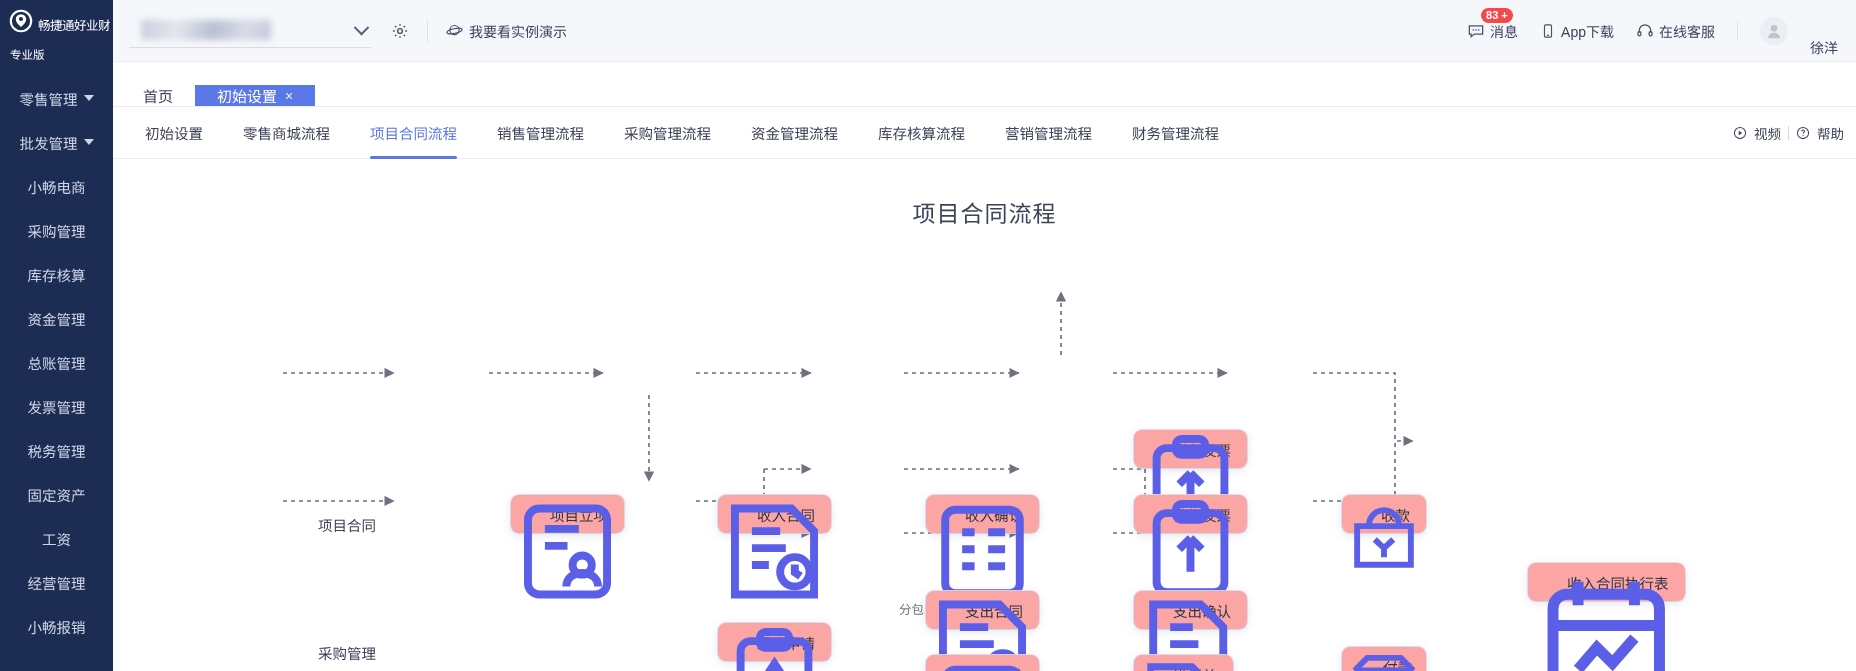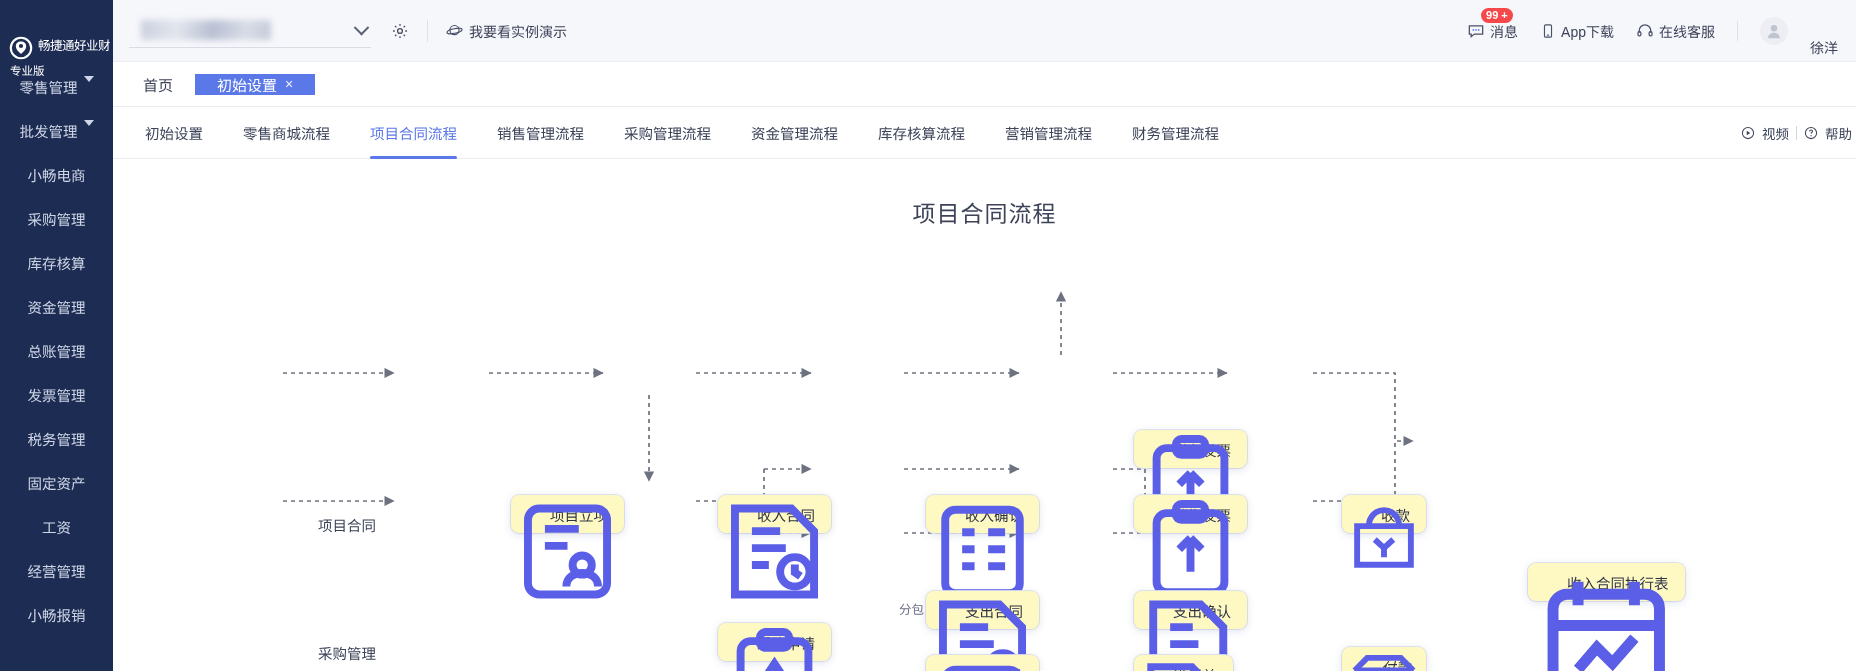--- a/index.html
+++ b/index.html
@@ -17,33 +17,33 @@
     background: #1d2c52;
     flex: 0 0 113px;
     position: relative;
     overflow: hidden;
   }
   .brand {
     height: 62px;
     padding: 8px 0 0 8px;
     position: relative;
   }
-  .brand-row { display: flex; align-items: flex-start; gap: 4px; margin-top: 27px; }
+  .brand-row { display: flex; align-items: flex-end; gap: 4px; }
   .brand-logo { width: 26px; height: 26px; flex: 0 0 26px; }
   .brand-name {
     color: #ffffff; font-size: 12.5px; letter-spacing: -0.5px;
     white-space: nowrap; overflow: hidden;
   }
   .brand-sub {
-    color: #ffffff; font-size: 11.5px; margin-top: 1px; padding-left: 2px;
+    color: #ffffff; font-size: 11.5px; margin-top: 12px; padding-left: 2px;
   }
   .side-menu { margin-top: 14px; }
   .side-item {
     height: 44px;
-    display: flex; justify-content: center;
+    display: flex; align-items: center; justify-content: center;
     gap: 6px;
     color: #cdd5e6; font-size: 14.5px;
     cursor: pointer;
     user-select: none;
   }
   .caret {
     width: 0; height: 0;
     border-left: 5px solid transparent;
     border-right: 5px solid transparent;
     border-top: 6px solid #cdd5e6;
@@ -104,21 +104,21 @@
   .avatar {
     width: 28px; height: 28px; border-radius: 50%;
     background: #eceef3; display: flex; align-items: center; justify-content: center;
   }
   .user-name { color: #3d4359; font-size: 14px; margin-top: 32px; }
 
   
   .tabstrip {
     height: 45px; flex: 0 0 45px;
     background: #ffffff;
-    display: flex; align-items: center;
+    display: flex; align-items: flex-end;
     border-bottom: 1px solid #e9ebf0;
     padding-left: 8px;
   }
   .tab {
     display: flex; align-items: center; gap: 8px;
     padding: 0 22px; font-size: 15px; color: #3d4359; cursor: pointer;
   }
   .tab.active { background: #5b78e8; color: #ffffff; }
   .tab-close { font-size: 14px; opacity: .9; cursor: pointer; }
 
@@ -136,40 +136,40 @@
     display: flex; align-items: center; position: relative;
     white-space: nowrap;
   }
   .subnav-item.active { color: #5b78e8; }
   .subnav-item.active::after {
     content: ""; position: absolute; left: 0; right: 0; bottom: 0;
     height: 3px; background: #5b78e8; border-radius: 2px;
   }
   .subnav-right {
     margin-left: auto; display: flex; align-items: center; gap: 7px;
-    padding-right: 4px; font-size: 13.5px; color: #3d4359; white-space: nowrap;
+    padding-right: 12px; font-size: 13.5px; color: #3d4359; white-space: nowrap;
   }
   .subnav-right .ln { width: 1px; height: 14px; background: #d2d6de; }
   .mini-ico { display: inline-flex; align-items: center; }
 
   
   .canvas { flex: 1 1 auto; position: relative; background: #fff; overflow: hidden; }
   .flow-title {
     position: absolute; left: 0; right: 0; top: 36px;
     text-align: center; font-size: 23px; color: #3d4359; letter-spacing: 1px;
   }
   .flow { position: absolute; inset: 0; }
   .flow svg { position: absolute; left: 0; top: 0; }
 
   .node {
     position: absolute;
     height: 38px;
     display: flex; align-items: center; gap: 8px;
     padding: 0 16px 0 12px;
-    background: #fef9c3;
+    background: #fca5a5;
     border-radius: 8px;
     box-shadow: 0 2px 9px rgba(70,90,160,.17), 0 0 0 1px rgba(225,228,240,.9);
     font-size: 14.5px; color: #2f3445; white-space: nowrap;
     cursor: pointer;
   }
   .node .ico { width: 19px; height: 19px; flex: 0 0 19px; display: block; }
   .rowlabel {
     position: absolute; font-size: 14.5px; color: #3d4359; white-space: nowrap;
   }
   .edgelabel {
@@ -270,21 +270,21 @@
         <div class="tr-item">
           <span class="mini-ico">
             <svg width="18" height="18" viewBox="0 0 20 20" fill="none" stroke="#4a5166" stroke-width="1.4">
               <path d="M2.6 4.2h14.8v9.2H8.2L4.6 16.4v-3H2.6z"></path>
               <circle cx="7" cy="8.8" r=".95" fill="#5b78e8" stroke="none"></circle>
               <circle cx="10" cy="8.8" r=".95" fill="#5b78e8" stroke="none"></circle>
               <circle cx="13" cy="8.8" r=".95" fill="#5b78e8" stroke="none"></circle>
             </svg>
           </span>
           <span>消息</span>
-          <span class="badge">99 +</span>
+          <span class="badge">83 +</span>
         </div>
         <div class="tr-item">
           <span class="mini-ico">
             <svg width="16" height="16" viewBox="0 0 20 20" fill="none" stroke="#4a5166" stroke-width="1.4">
               <rect x="5.6" y="2.3" width="8.8" height="15.4" rx="1.6"></rect>
               <path d="M8.6 15.2h2.8"></path>
             </svg>
           </span>
           <span>App下载</span>
         </div>

